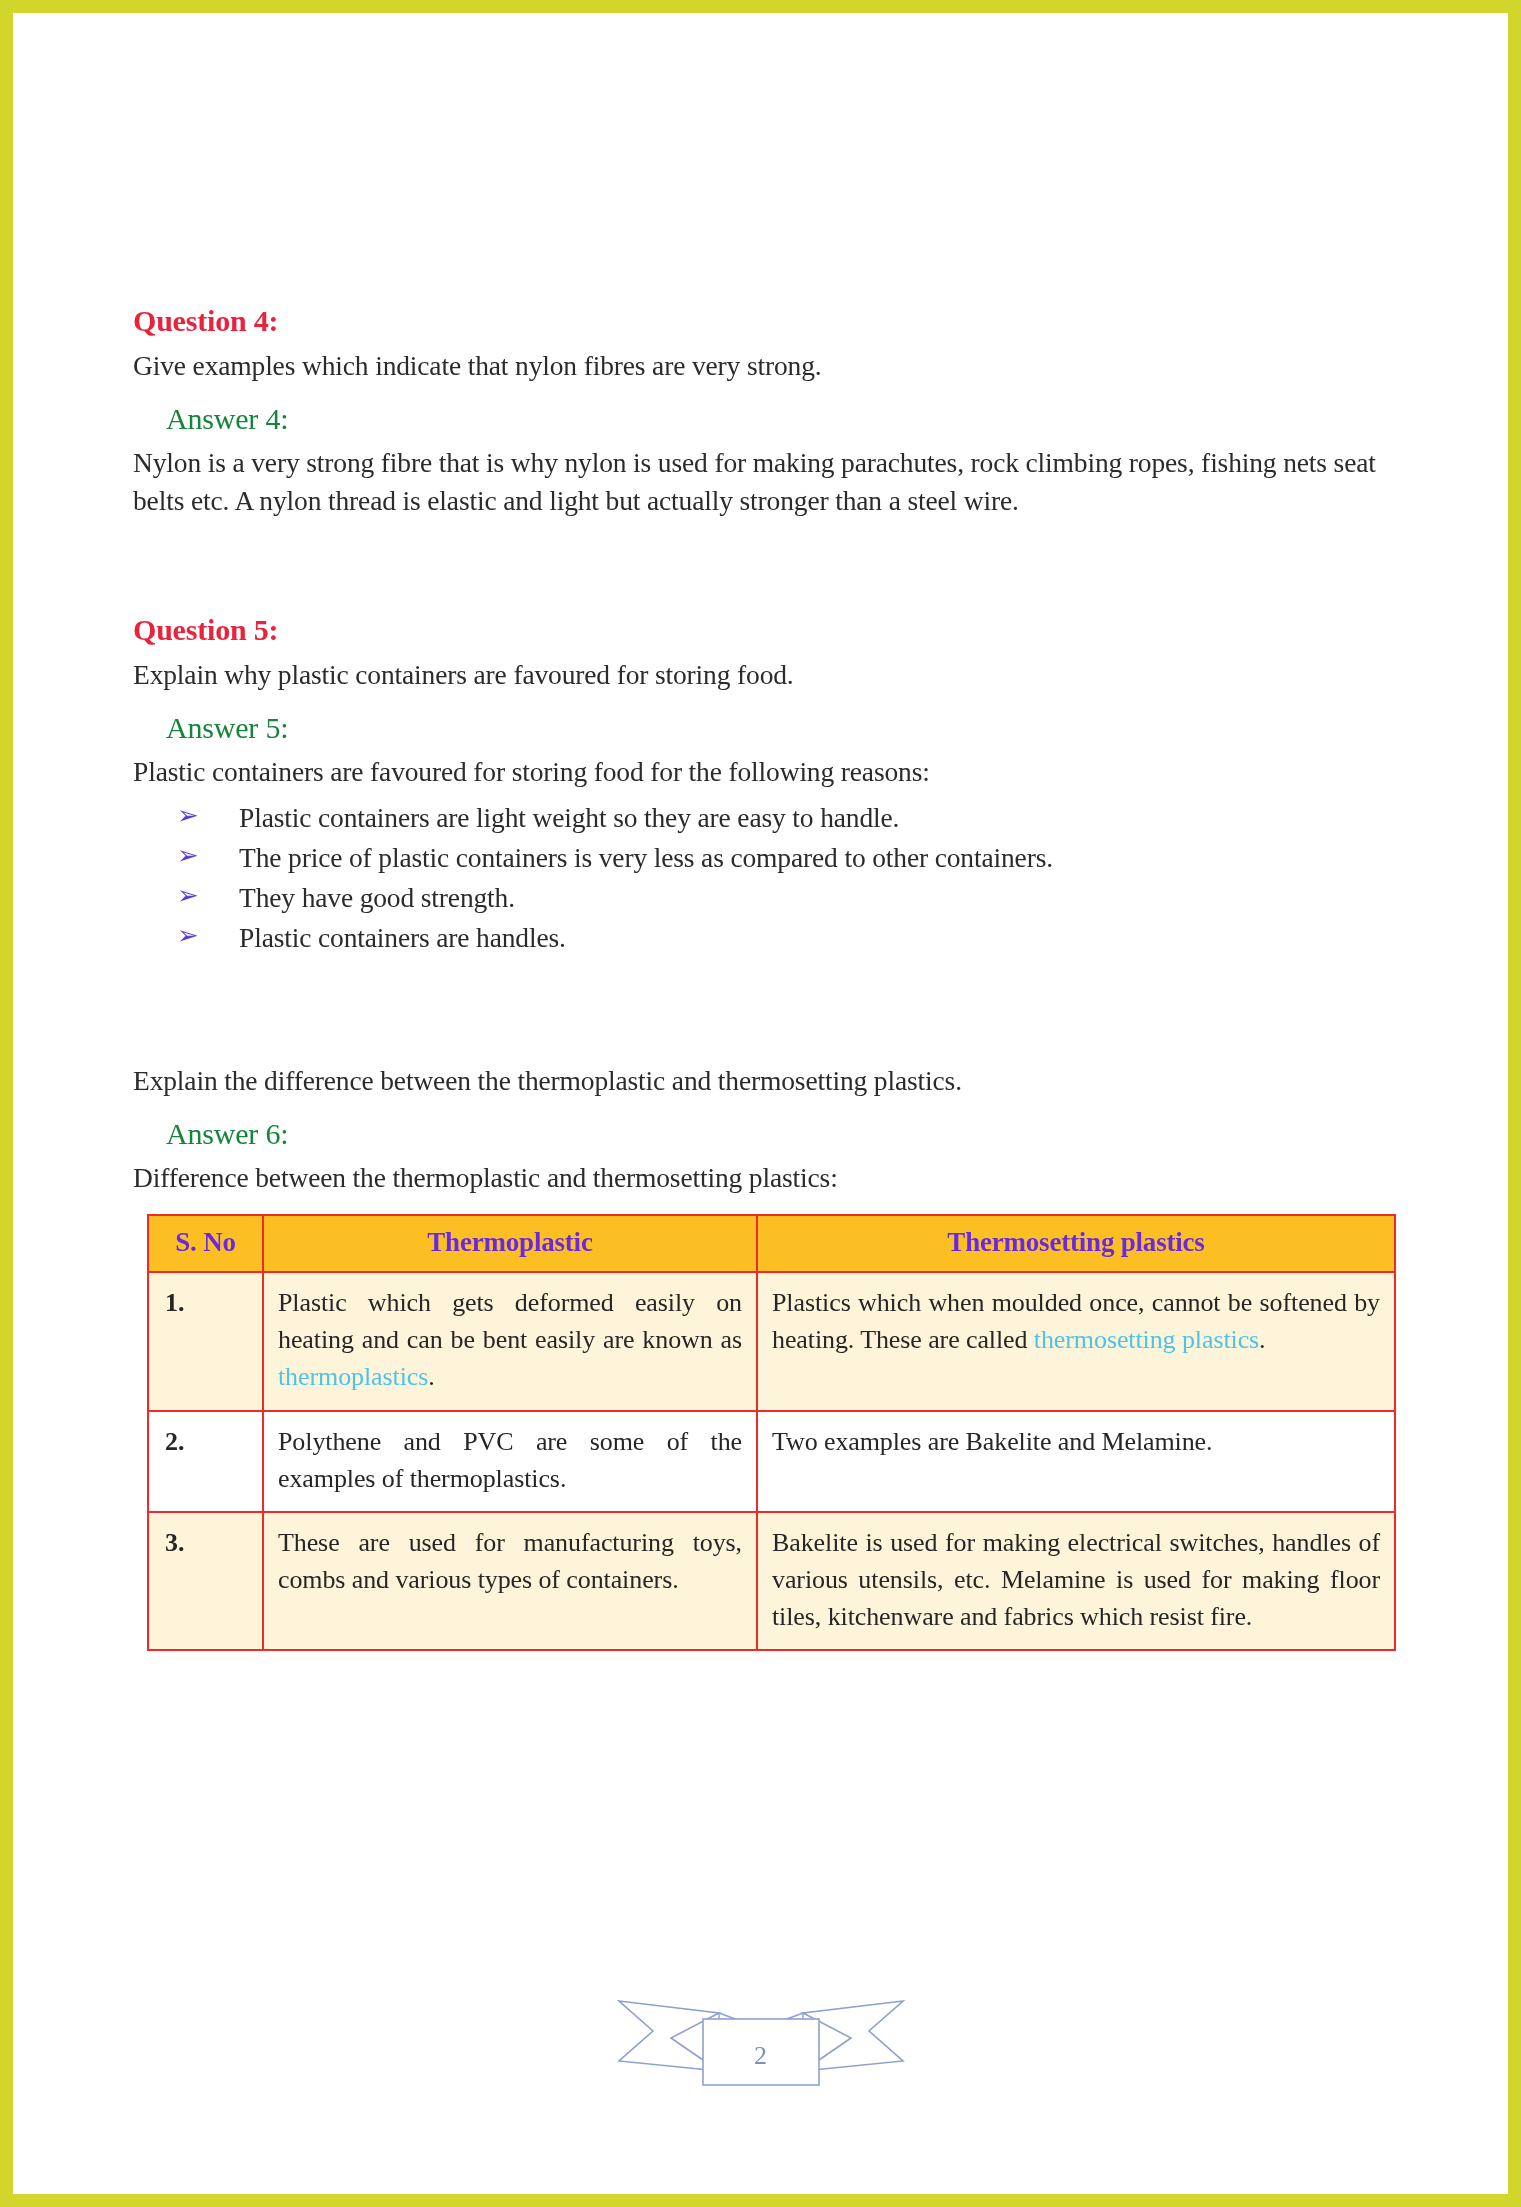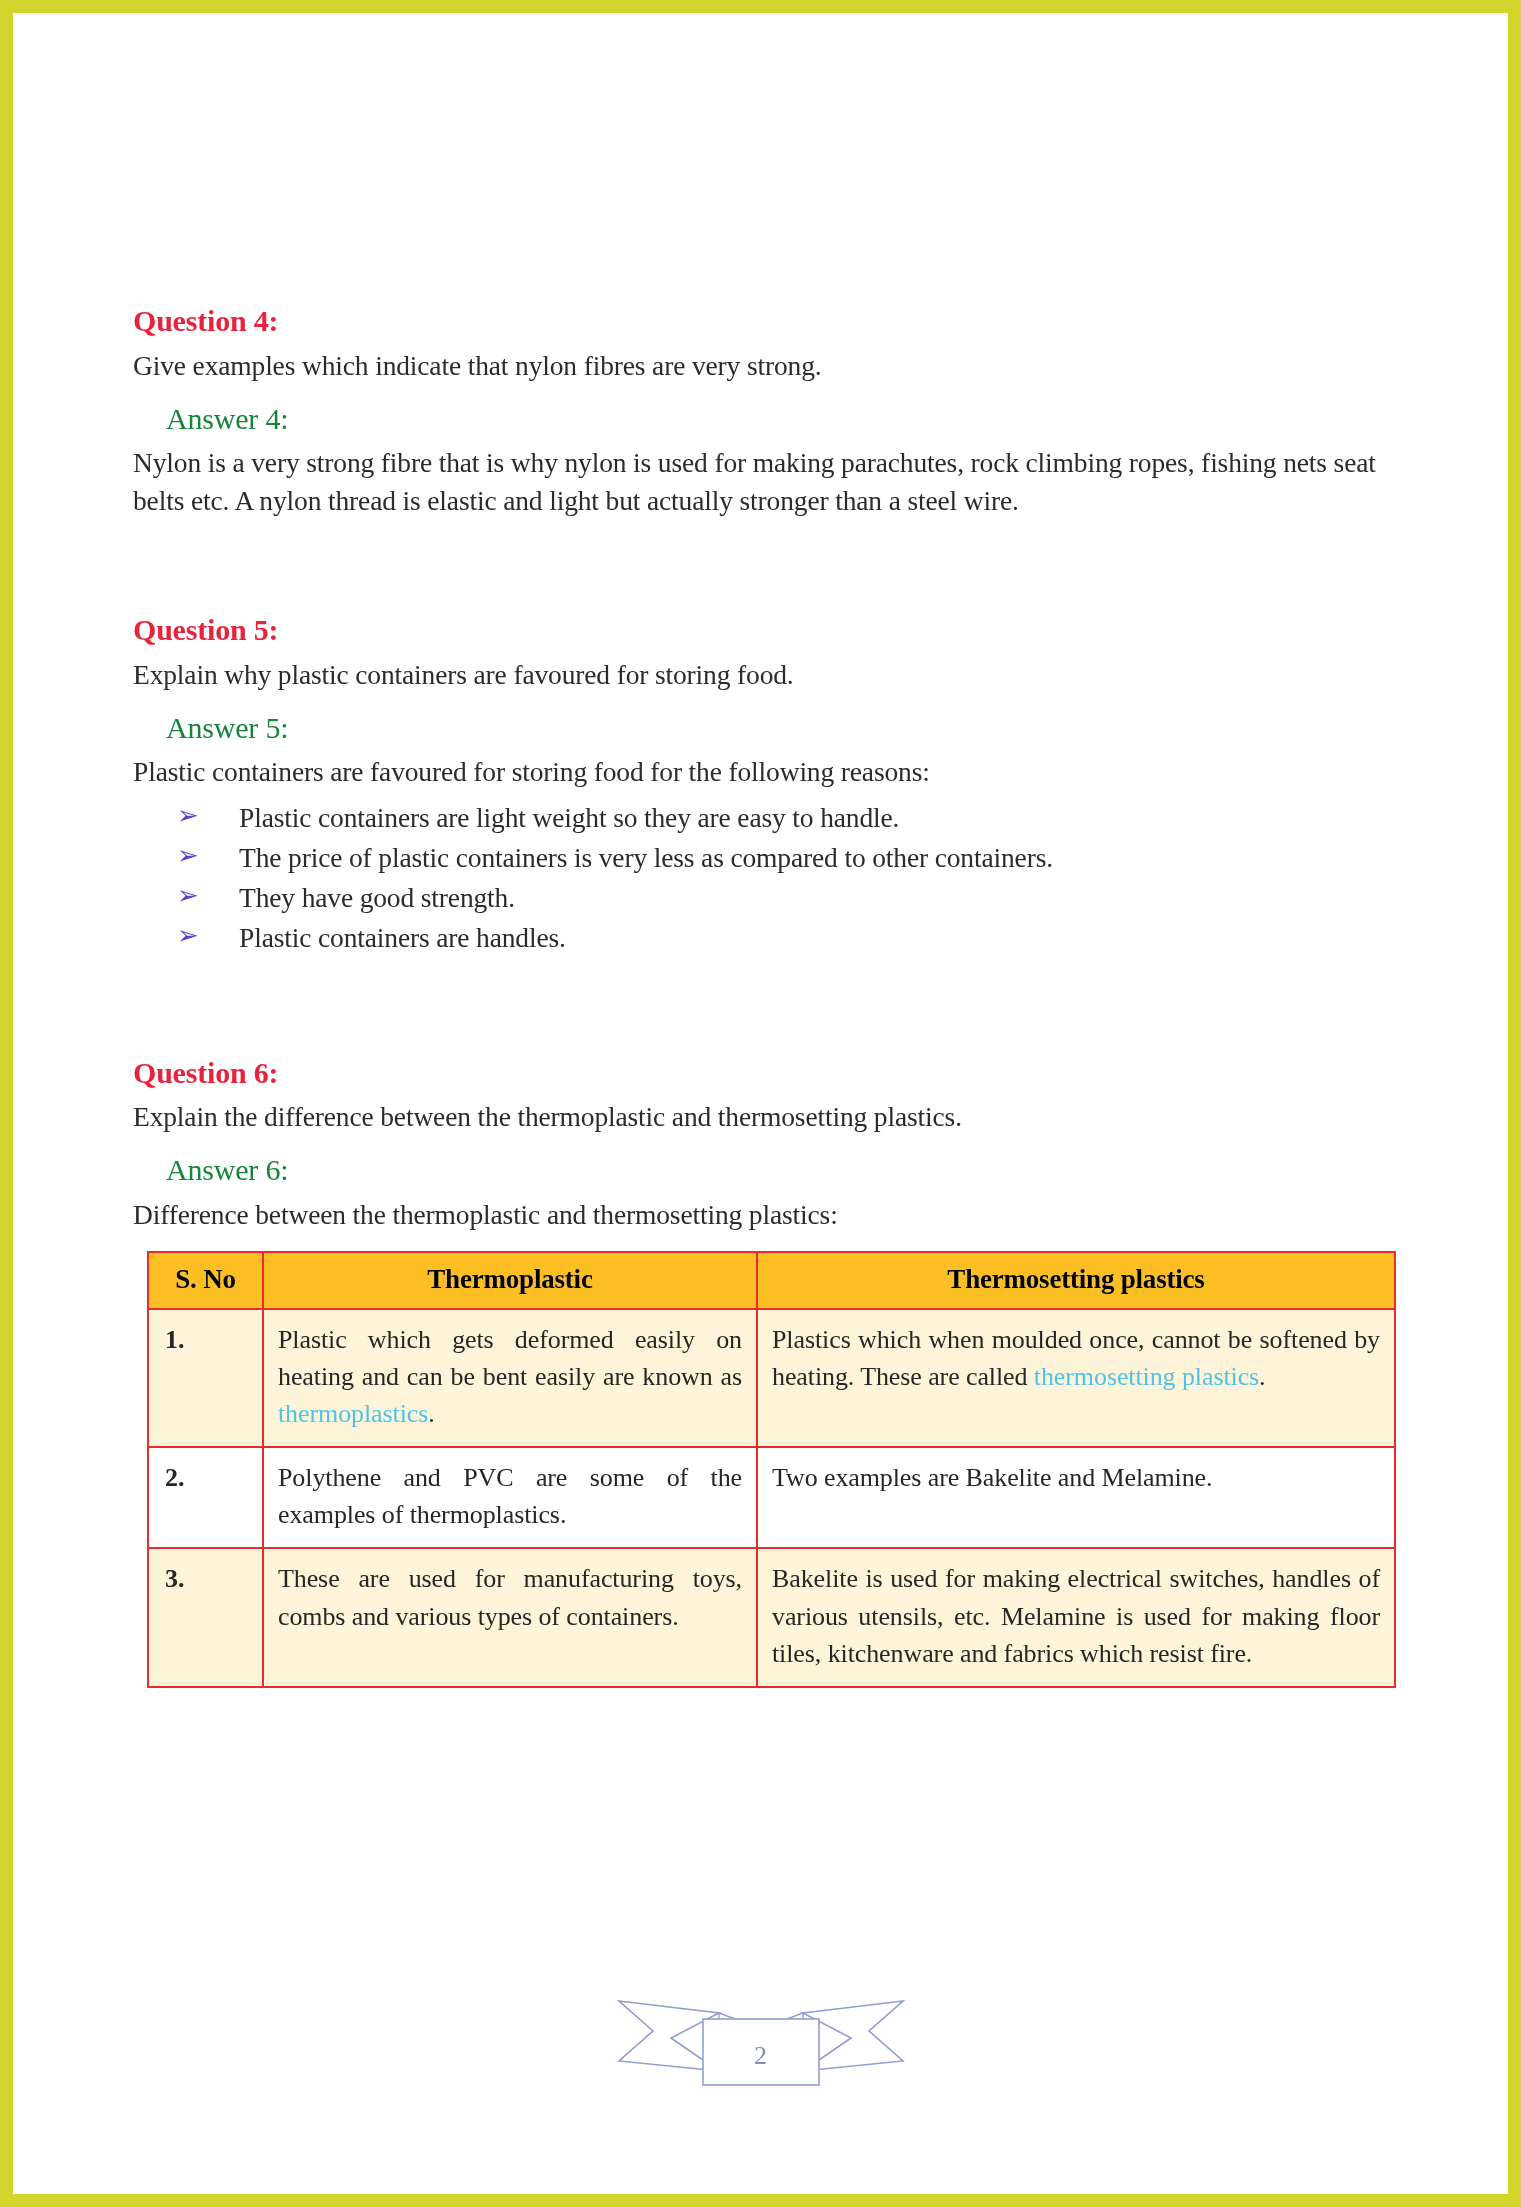--- a/index.html
+++ b/index.html
@@ -111,21 +111,21 @@
   }
 
   .cmp-table th,
   .cmp-table td {
     border: 2px solid #ee2b2b;
     vertical-align: top;
   }
 
   .cmp-table thead th {
     background: #fbbf24;
-    color: #000000;
+    color: #6d28d9;
     font-weight: bold;
     font-size: 27px;
     text-align: center;
     padding: 11px 6px 13px;
     letter-spacing: -0.2px;
     text-shadow: 0 0 1px rgba(255,255,255,0.35);
   }
 
   .col-sno   { width: 115px; }
   .col-thermo{ width: 494px; }
@@ -212,21 +212,20 @@
           <li>
             <span class="bullet-arrow">➢</span>
             <span>Plastic containers are handles.</span>
           </li>
         </ul>
       </div>
 
       <div class="gap-xl"></div>
 
       <div>
-        <div class="q-heading">Question 6:</div>
         <div class="body-text">Explain the difference between the thermoplastic and thermosetting plastics.</div>
         <div class="a-heading">Answer 6:</div>
         <div class="body-text">Difference between the thermoplastic and thermosetting plastics:</div>
 
         <table class="cmp-table">
           <colgroup>
             <col class="col-sno">
               <col class="col-thermo">
               <col class="col-set">
           </colgroup>

